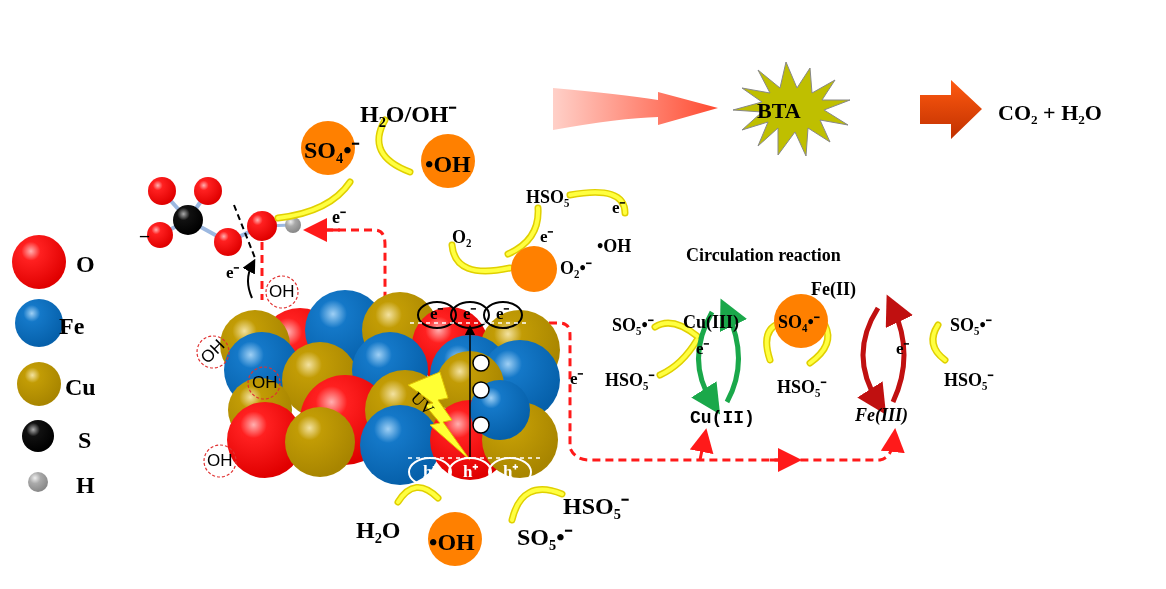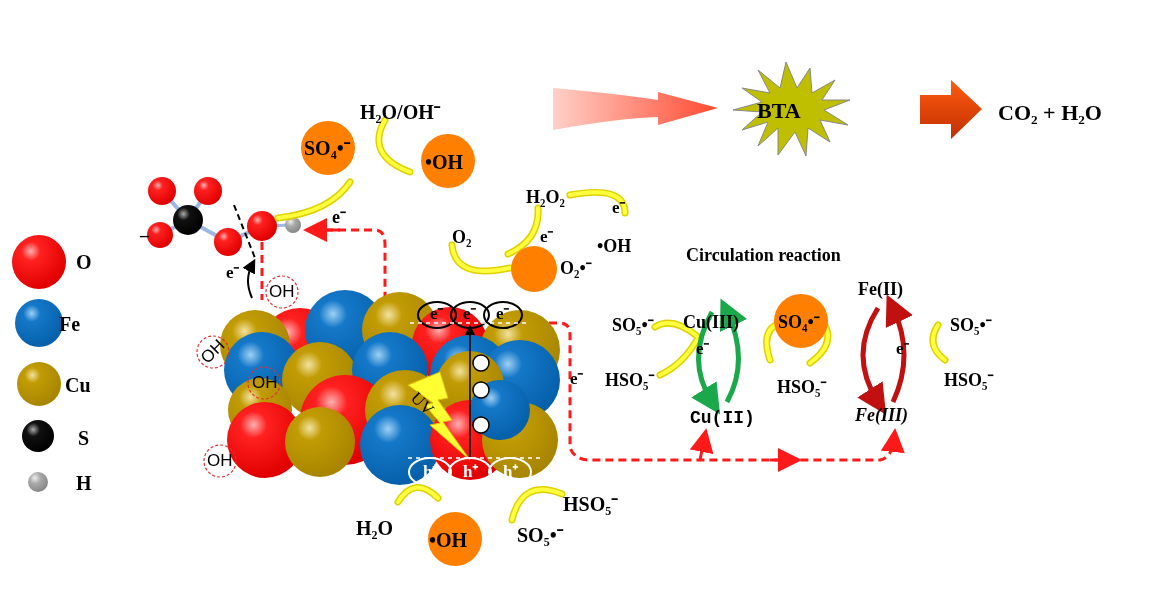--- a/index.html
+++ b/index.html
@@ -1,21 +1,21 @@
 <!DOCTYPE html>
 <html><head>
 <meta charset="utf-8">
 <style>
   html, body { margin:0; padding:0; background:#ffffff; }
   body { width:1166px; height:589px; position:relative; overflow:hidden;
          font-family:"Liberation Serif", serif; font-weight:bold; color:#000; }
   svg { position:absolute; left:0; top:0; }
   .lbl { position:absolute; font-family:"Liberation Serif", serif; font-weight:bold; color:#000; white-space:nowrap; line-height:1; }
   .f22 { font-size:22px;text-align:right; }
-  .f20 { font-size:20px; }
+  .f20 { font-size:24px; }
   .f18 { font-size:18px; }
   .f17 { font-size:17px; }
   .circ { position:absolute; border-radius:50%; background:#ff8000; }
 </style>
 </head>
 <body>
 
 <svg width="1166" height="589" viewBox="0 0 1166 589">
   <defs>
     <radialGradient id="gO" cx="35%" cy="30%" r="70%">
@@ -212,21 +212,21 @@
 
 <div class="lbl f18" style="left:140px;top:226px;">–</div>
 <div class="lbl f20" style="left:304px;top:138px;">SO₄•⁻</div>
 <div class="lbl f20" style="left:360px;top:102px;">H₂O/OH⁻</div>
 <div class="lbl f20" style="left:425px;top:152px;">•OH</div>
 <div class="lbl f18" style="left:332px;top:208px;">e⁻</div>
 <div class="lbl f17" style="left:226px;top:264px;">e⁻</div>
 
 <div class="lbl f18" style="left:452px;top:228px;">O₂</div>
 <div class="lbl f18" style="left:516px;top:259px;margin-left:44px;">O₂•⁻</div>
-<div class="lbl f18" style="left:526px;top:188px;">H₂O₂</div>
+<div class="lbl f18" style="left:526px;top:188px;">HSO₅</div>
 <div class="lbl f18" style="left:597px;top:237px;">•OH</div>
 <div class="lbl f17" style="left:540px;top:228px;">e⁻</div>
 <div class="lbl f17" style="left:612px;top:199px;">e⁻</div>
 
 <div class="lbl f17" style="left:269px;top:283px;font-family:'Liberation Sans',sans-serif;font-weight:normal;">OH</div>
 <div class="lbl f17" style="left:200px;top:343px;font-family:'Liberation Sans',sans-serif;font-weight:normal;transform:rotate(-45deg);">OH</div>
 <div class="lbl f17" style="left:252px;top:374px;font-family:'Liberation Sans',sans-serif;font-weight:normal;">OH</div>
 <div class="lbl f17" style="left:207px;top:452px;font-family:'Liberation Sans',sans-serif;font-weight:normal;">OH</div>
 <div class="lbl f17" style="left:410px;top:395px;transform:rotate(45deg);font-weight:normal;">UV</div>
 <div class="lbl f17" style="left:430px;top:305px;">e⁻</div>
@@ -239,21 +239,21 @@
 
 <div class="lbl f20" style="left:356px;top:518px;">H₂O</div>
 <div class="lbl f20" style="left:429px;top:530px;">•OH</div>
 <div class="lbl f20" style="left:563px;top:494px;">HSO₅⁻</div>
 <div class="lbl f20" style="left:517px;top:525px;">SO₅•⁻</div>
 
 <div>
   <div class="lbl f18" style="left:686px;top:246px;">Circulation reaction</div>
   <div class="lbl f18" style="left:683px;top:284px;margin-top:29px;">Cu(III)</div>
   <div class="lbl f18" style="left:690px;top:409px;font-family:Liberation Mono, monospace;">Cu(II)</div>
-  <div class="lbl f18" style="left:858px;top:280px;">Fe(II)</div>
+  <div class="lbl f18" style="left:811px;top:280px;">Fe(II)</div>
   <div class="lbl f18" style="left:855px;top:406px;font-style:italic;">Fe(III)</div>
   <div class="lbl f18" style="left:778px;top:313px;">SO₄•⁻</div>
   <div class="lbl f18" style="left:612px;top:316px;">SO₅•⁻</div>
   <div class="lbl f18" style="left:605px;top:371px;">HSO₅⁻</div>
   <div class="lbl f18" style="left:777px;top:378px;">HSO₅⁻</div>
   <div class="lbl f18" style="left:950px;top:316px;">SO₅•⁻</div>
   <div class="lbl f18" style="left:944px;top:371px;">HSO₅⁻</div>
   <div class="lbl f17" style="left:696px;top:340px;">e⁻</div>
   <div class="lbl f17" style="left:896px;top:340px;">e⁻</div>
 </div>

